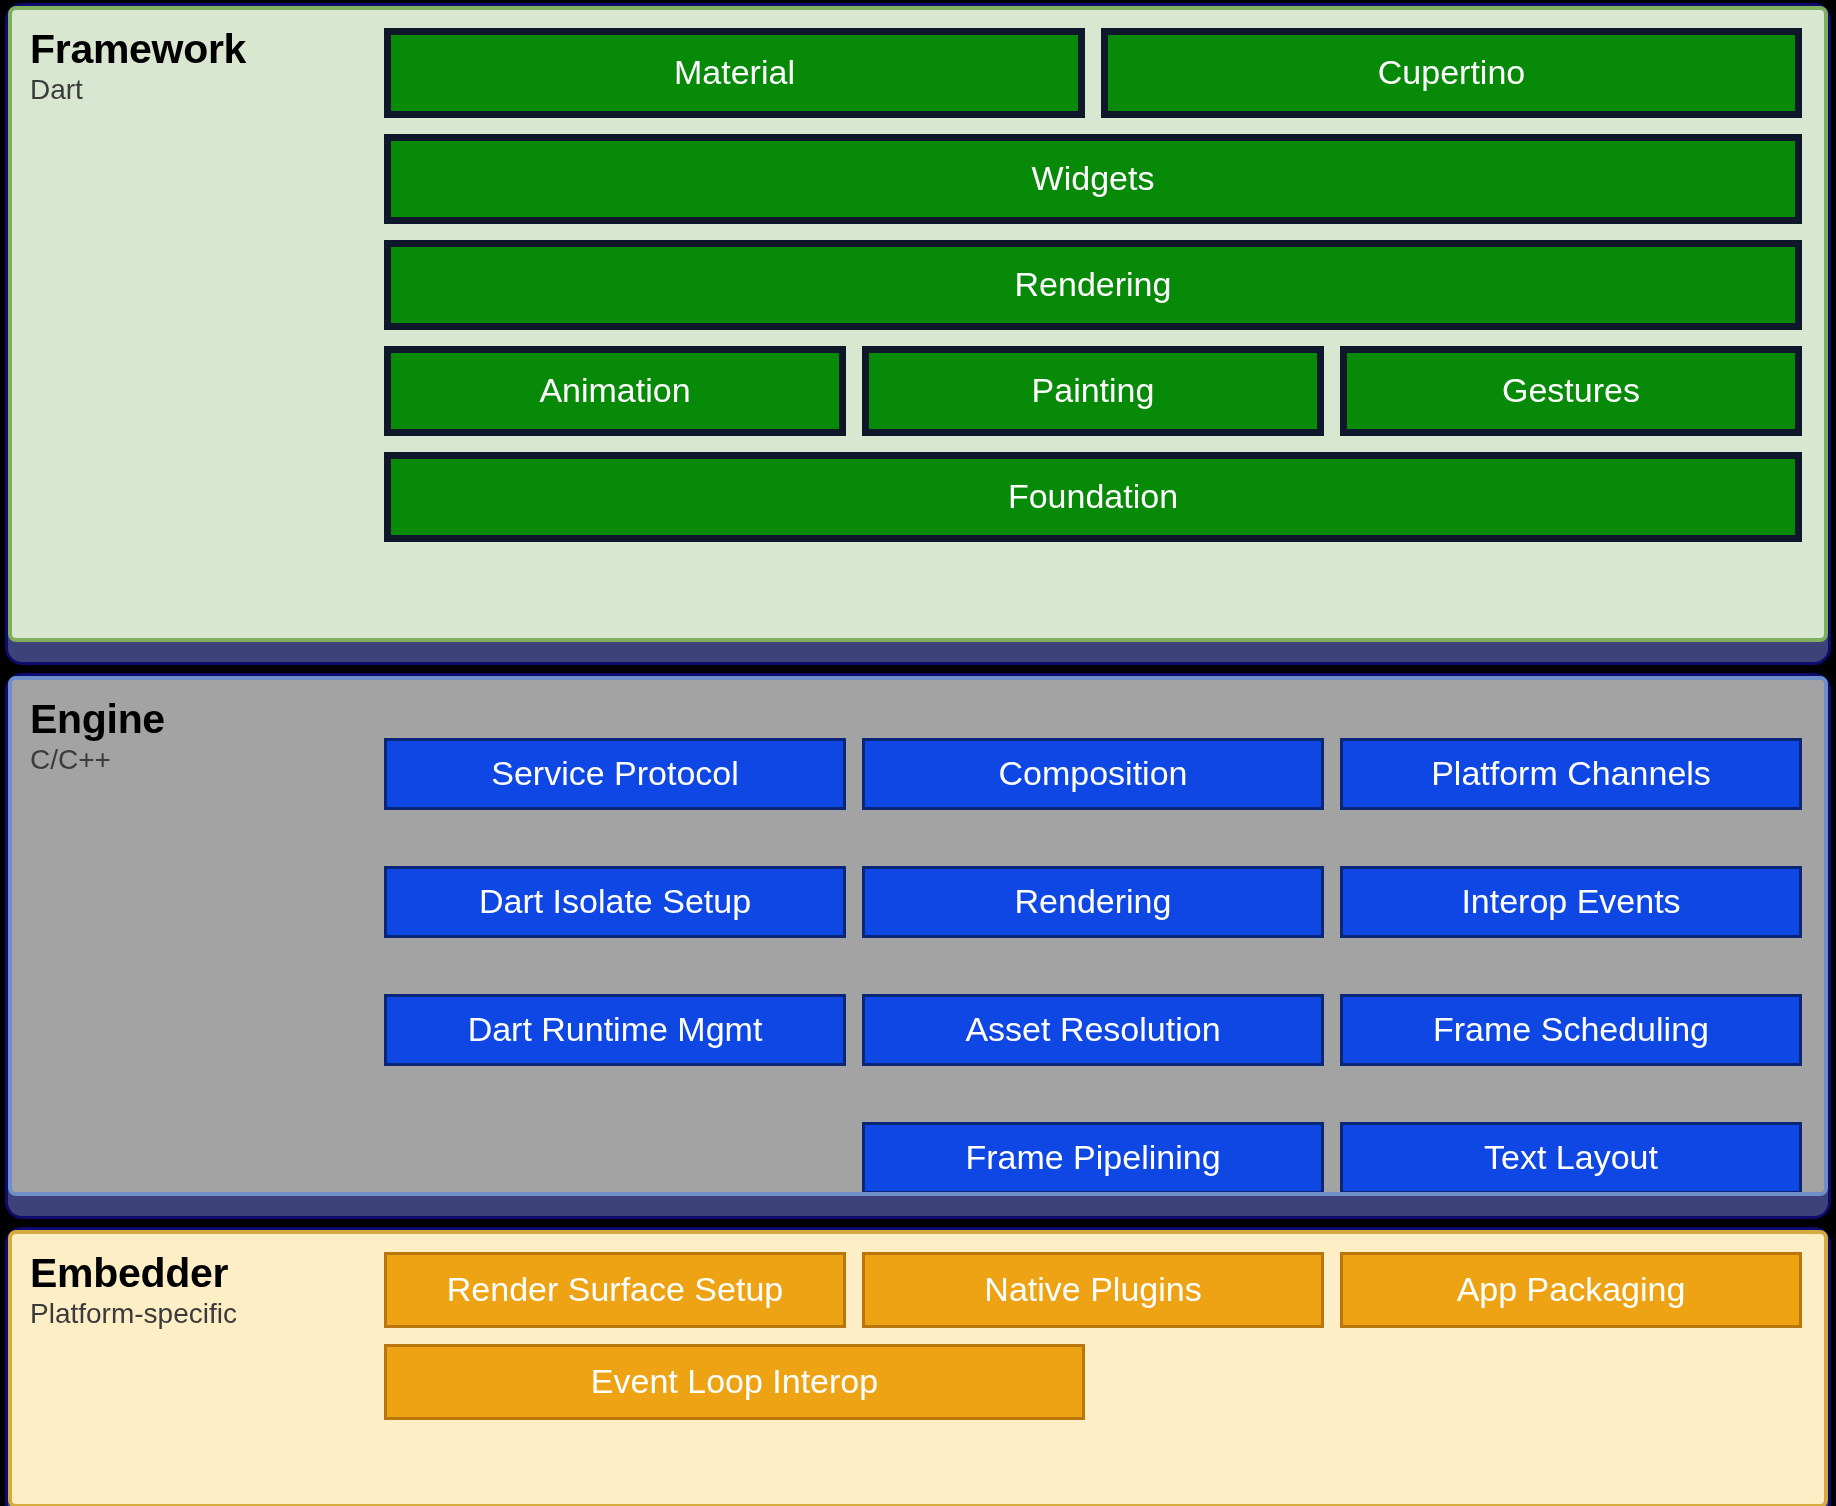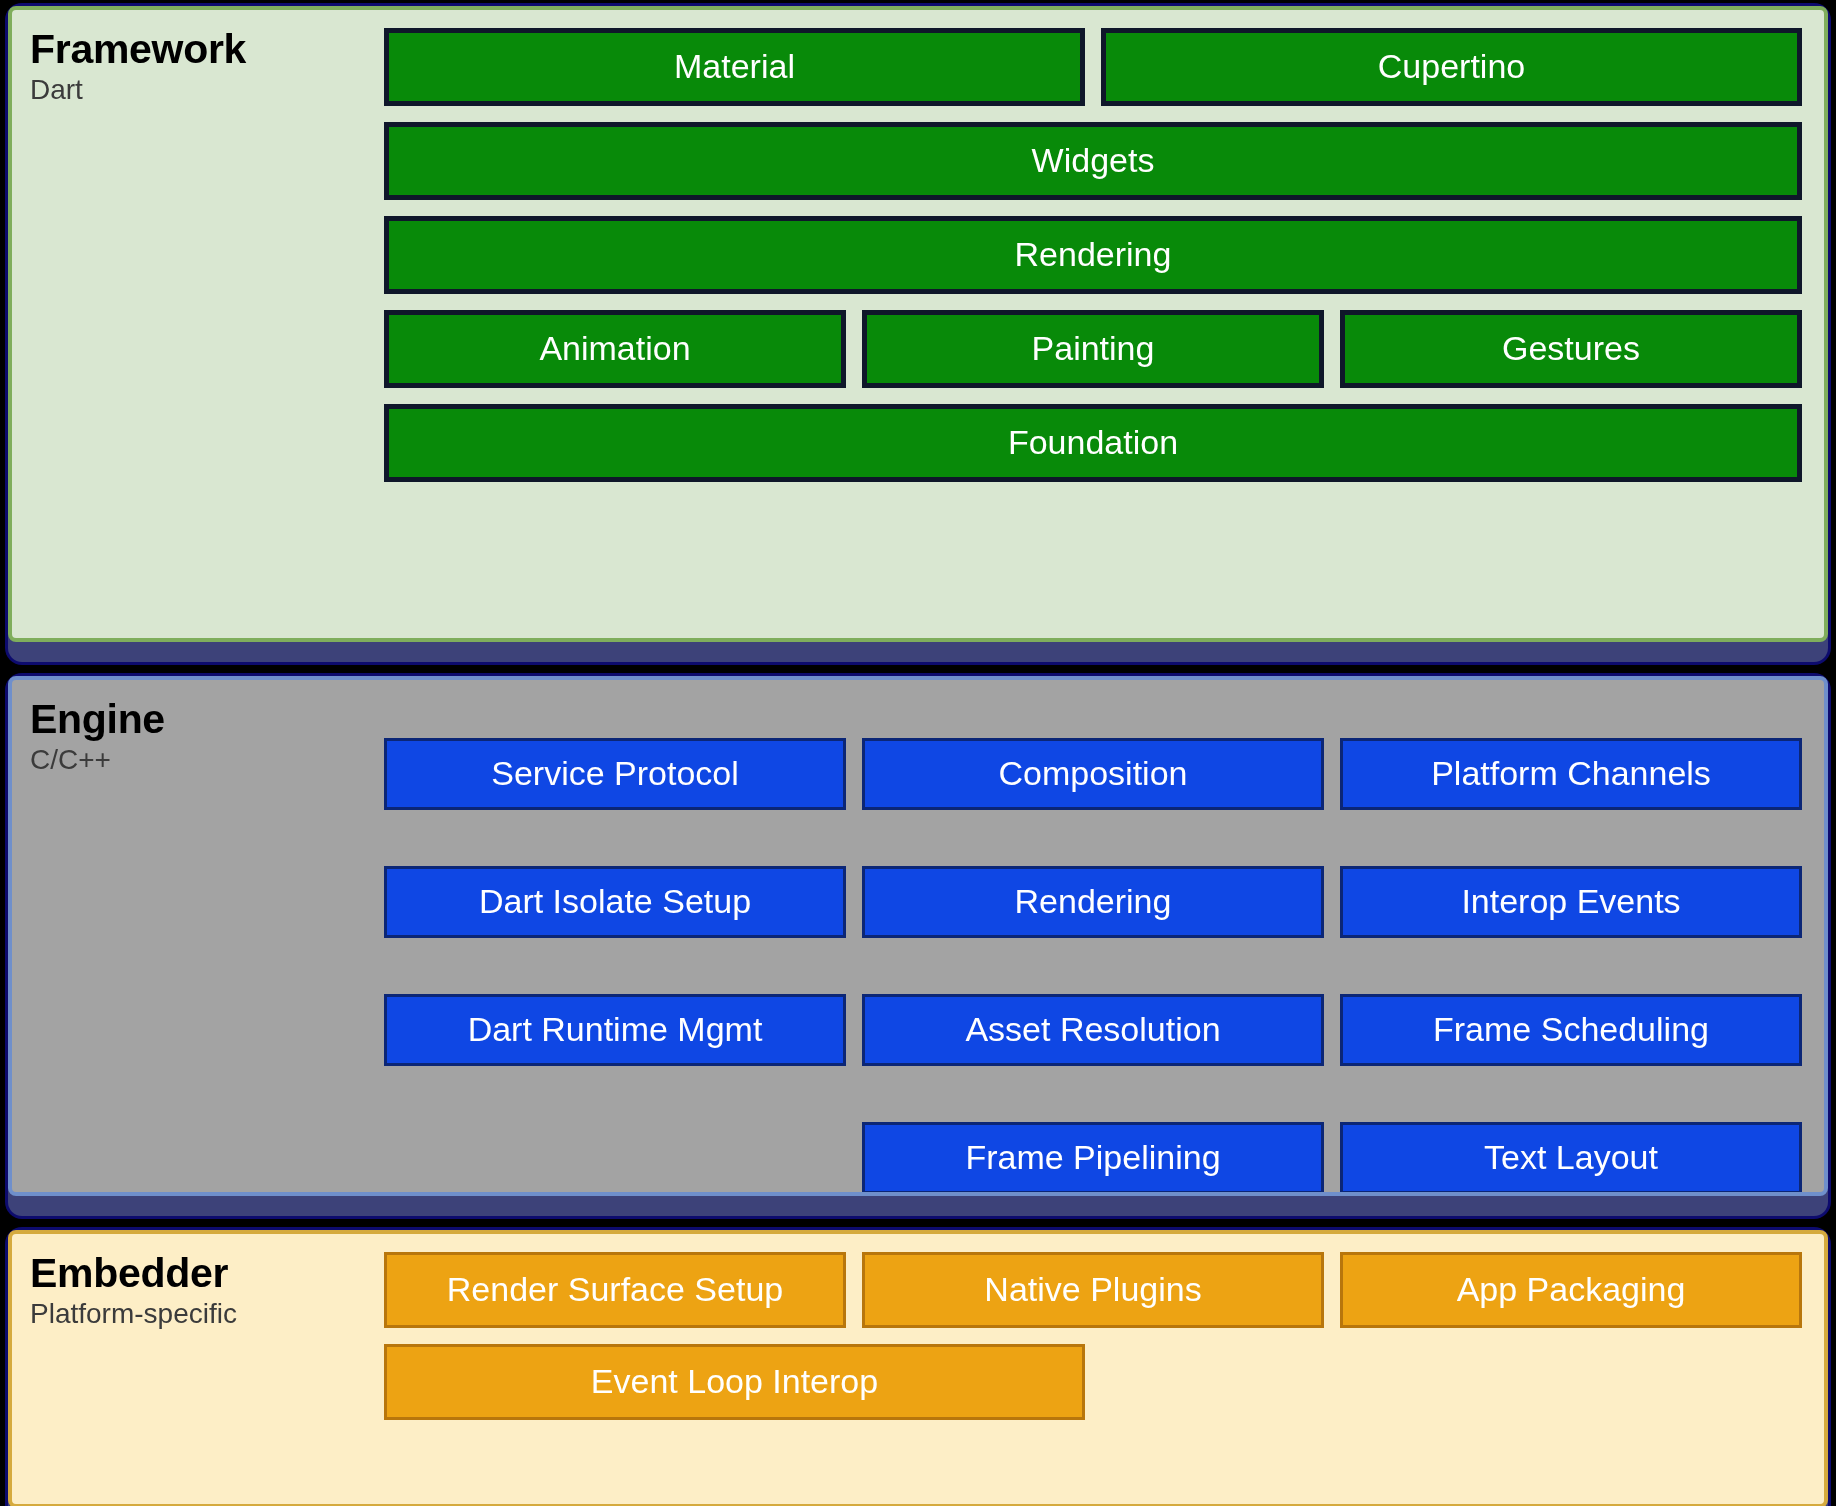--- a/index.html
+++ b/index.html
@@ -104,22 +104,22 @@
   }
   .cell.empty {
     background: transparent !important;
     border-color: transparent !important;
     box-shadow: none !important;
   }
 
   
   .cell.green {
     background: #088a09;
-    border: 5px solid #0f172a;
-    height: 78px;
+    border: 7px solid #0f172a;
+    height: 90px;
     text-align: center;
   }
   
   .cell.blue {
     background: #0f47e4;
     border: 3px solid #0b2676;
     height: 72px;
     margin-top: 40px;
   }
   

